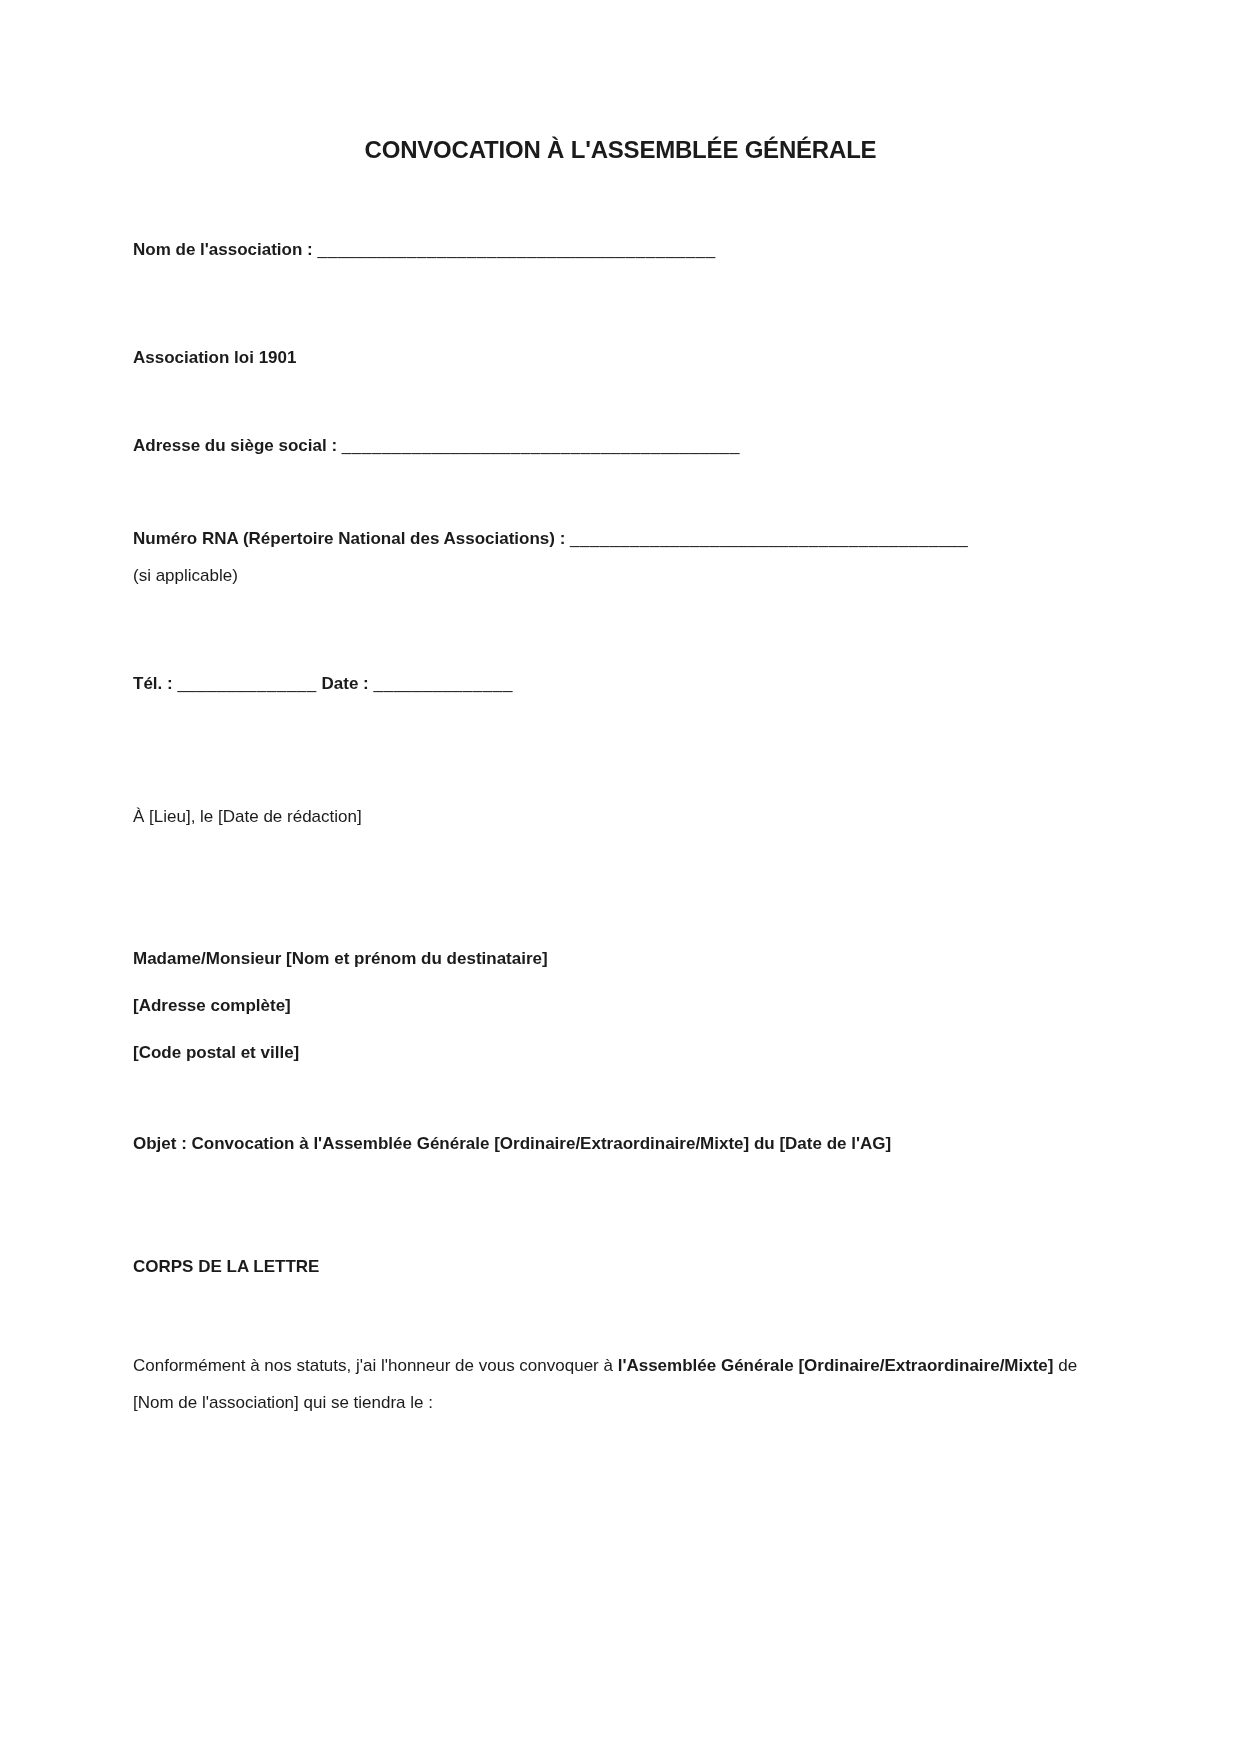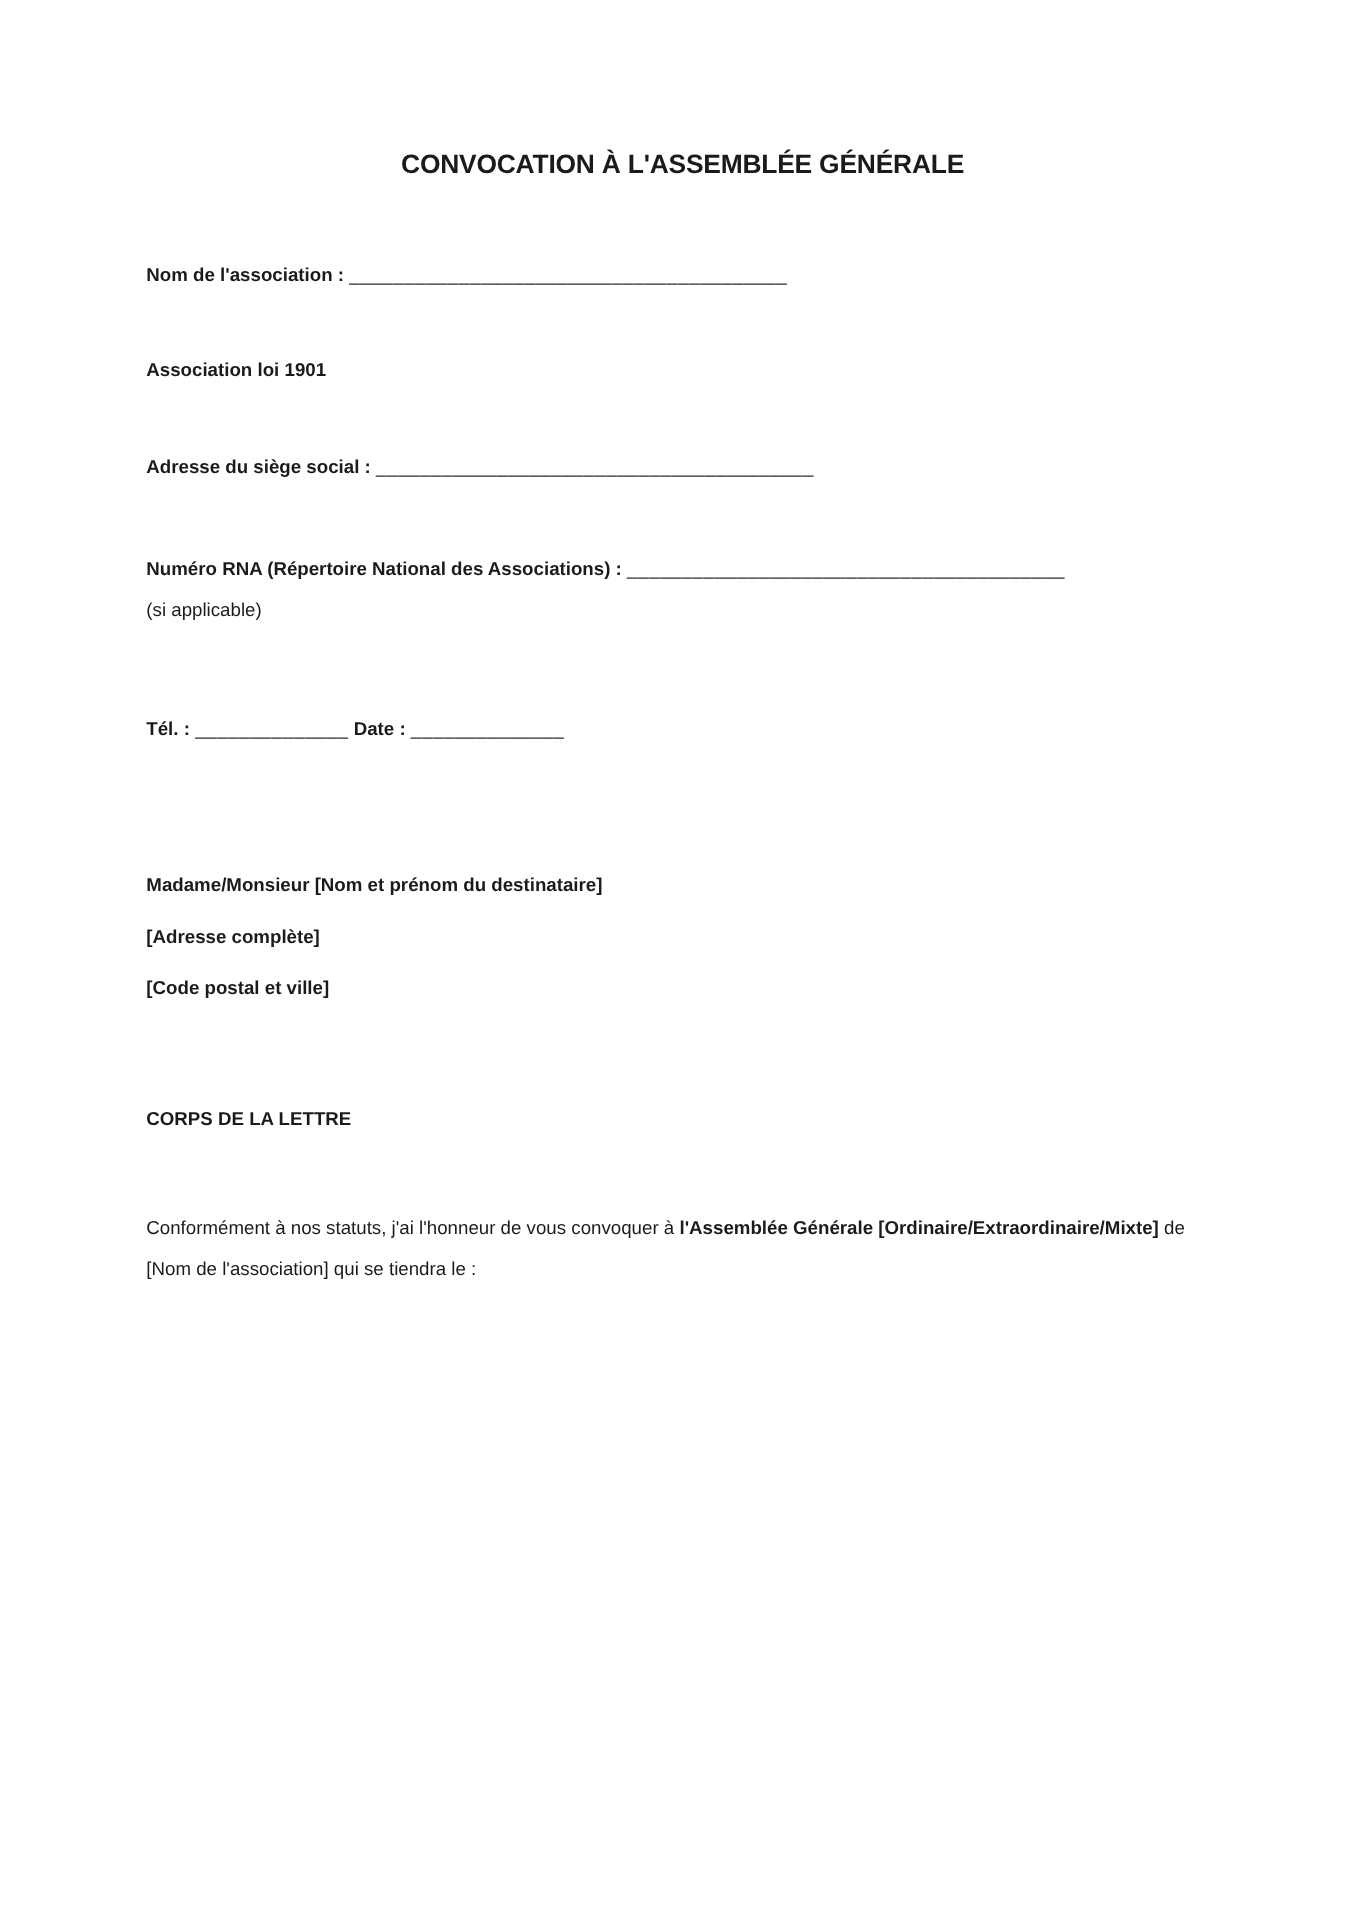--- a/index.html
+++ b/index.html
@@ -29,21 +29,21 @@
     font-size: 24px;
     font-weight: 700;
     letter-spacing: -0.2px;
     line-height: 33px;
   }
   .b { font-weight: 700; }
   .blank { font-weight: 400; letter-spacing: 0.5px; }
   .two-line { line-height: 37px; }
 
   .p-nom        { margin-top: 70px; }
-  .p-assoc      { margin-top: 59px; }
+  .p-assoc      { margin-top: 80px; }
   .p-adresse    { margin-top: 60px; }
   .p-rna        { margin-top: 60px; }
   .p-tel        { margin-top: 76px; }
   .p-place      { margin-top: 105px; }
   .p-recipient  { margin-top: 114px; }
   .p-recipient2 { margin-top: 19px; }
   .p-recipient3 { margin-top: 19px; }
   .p-objet      { margin-top: 58px; }
   .p-corps      { margin-top: 91px; }
   .p-salut      { margin-top: 19px; }
@@ -77,25 +77,27 @@
       <span>(si applicable)</span>
     </p>
 
     <p class="p-tel">
       <span class="b">Tél. :</span>
       <span class="blank">______________</span>
       <span class="b">Date :</span>
       <span class="blank">______________</span>
     </p>
 
+    <p class="p-place">À [Lieu], le [Date de rédaction]</p>
 
     <p class="p-recipient b">Madame/Monsieur [Nom et prénom du destinataire]</p>
     <p class="p-recipient2 b">[Adresse complète]</p>
     <p class="p-recipient3 b">[Code postal et ville]</p>
 
+    <p class="p-objet two-line b">Objet : Convocation à l'Assemblée Générale [Ordinaire/Extraordinaire/Mixte] du [Date de l'AG]</p>
 
     <p class="p-corps b">CORPS DE LA LETTRE</p>
 
 
     <p class="p-body two-line"><span>Conformément à nos statuts, j'ai l'honneur de vous convoquer à </span><span class="b">l'Assemblée Générale [Ordinaire/Extraordinaire/Mixte]</span><span> de [Nom de l'association] qui se tiendra le :</span></p>
 
 
   </div>
 </div>
 

